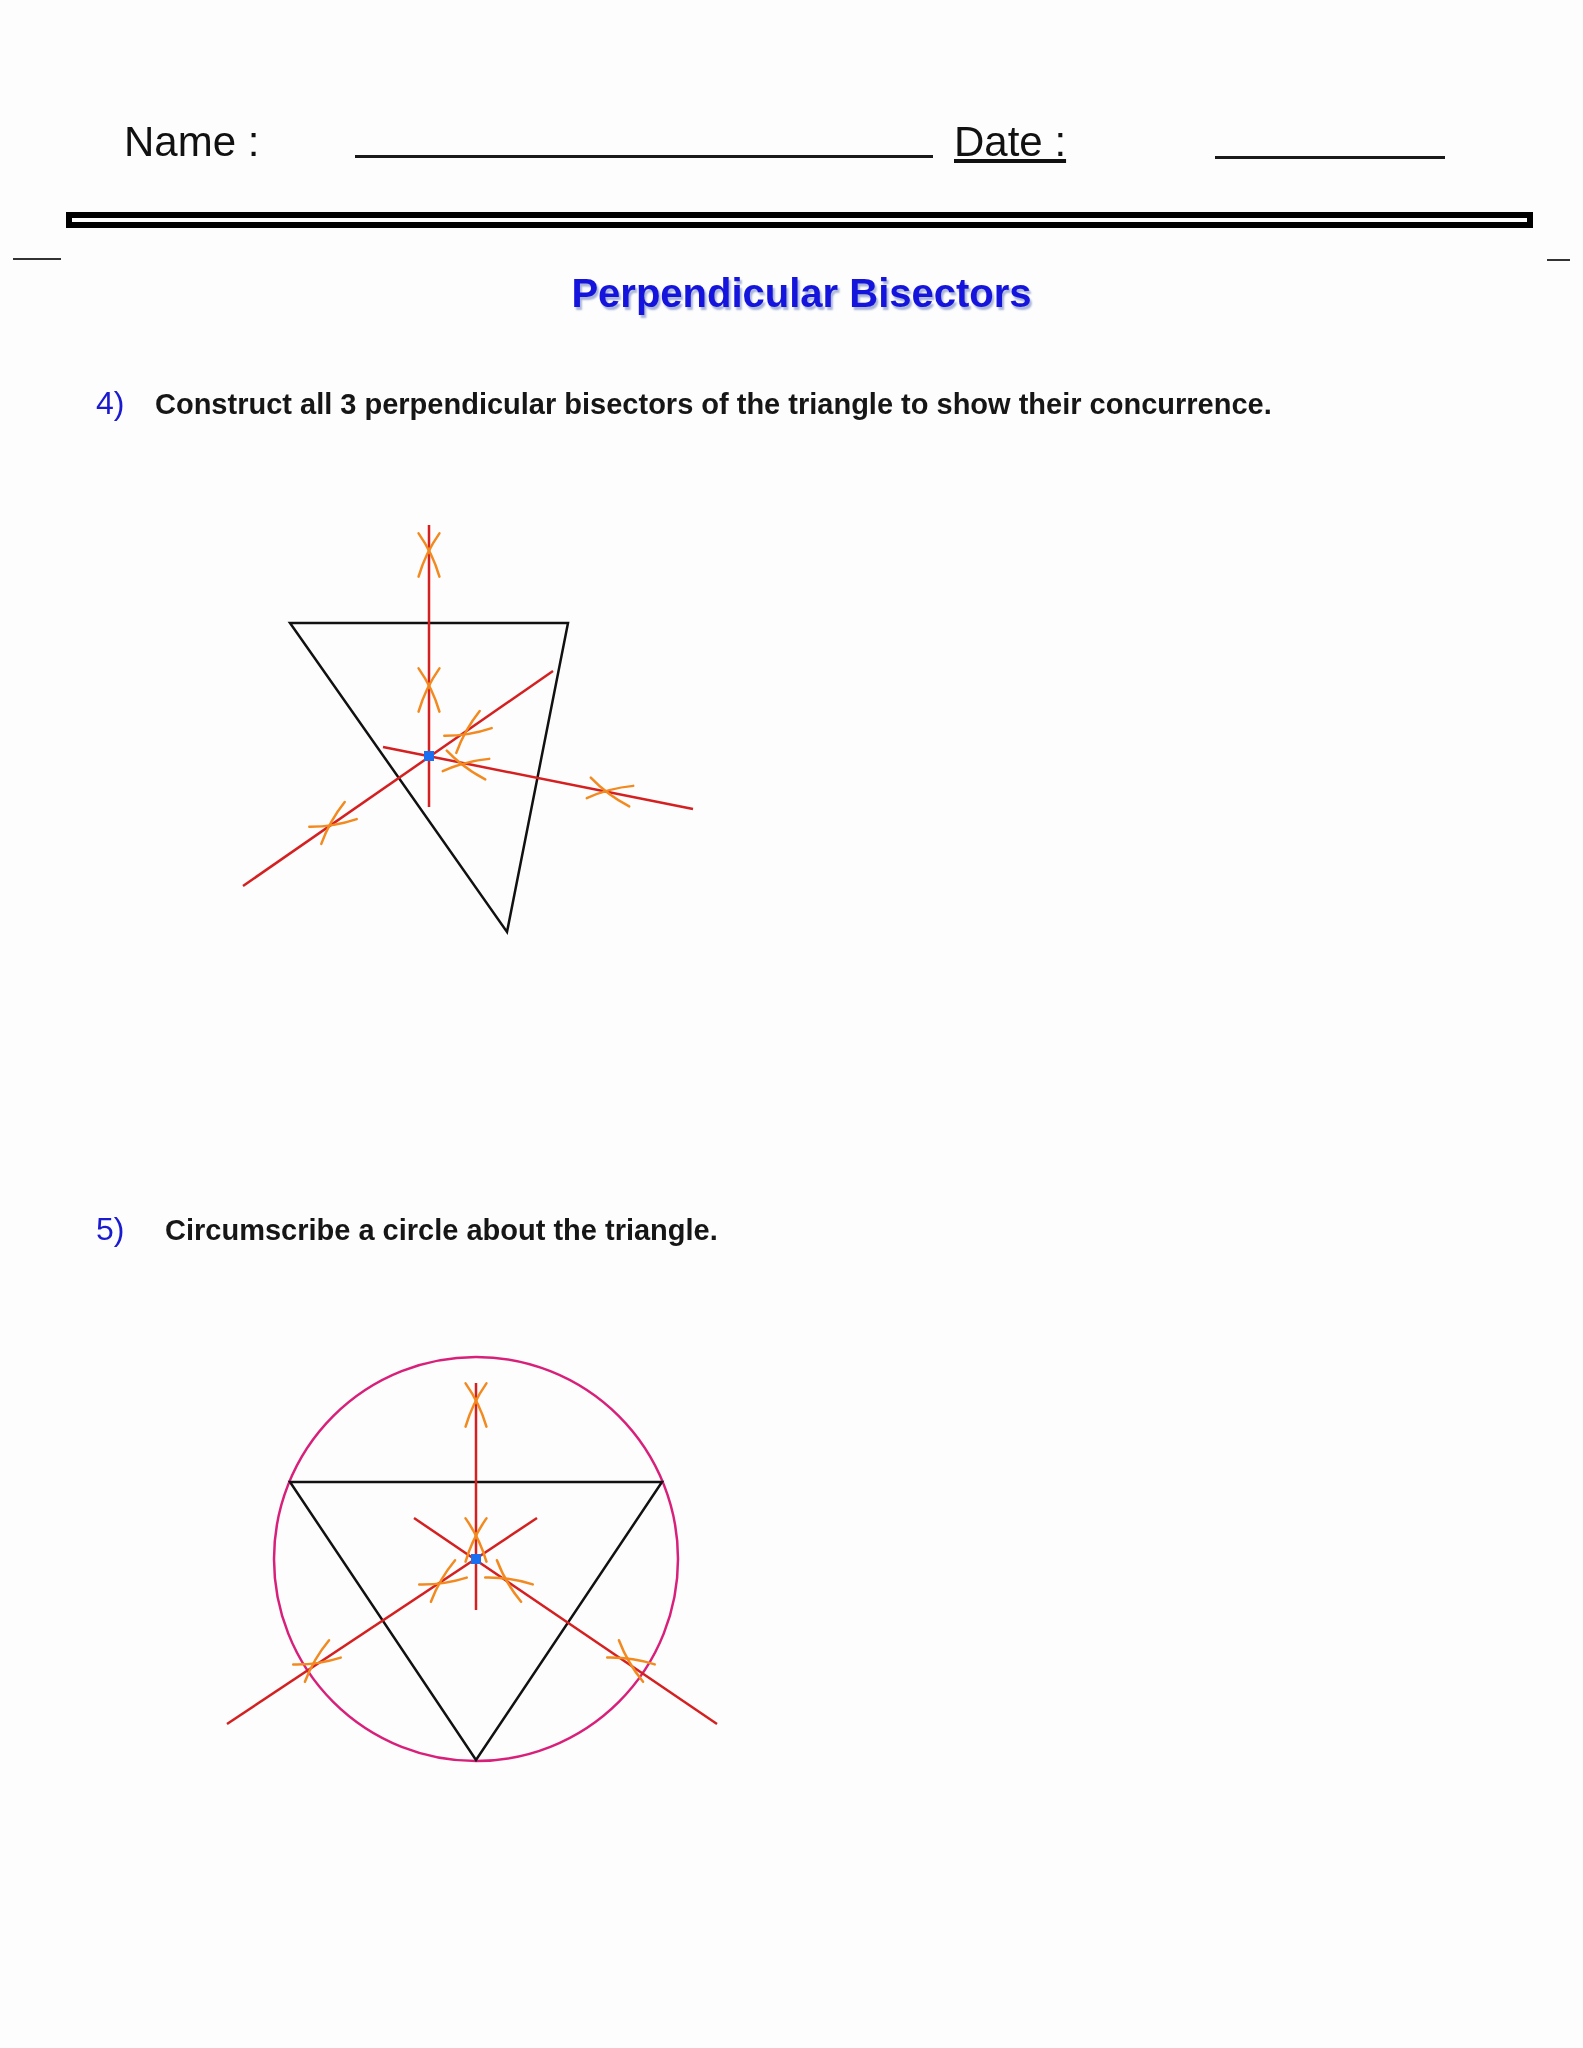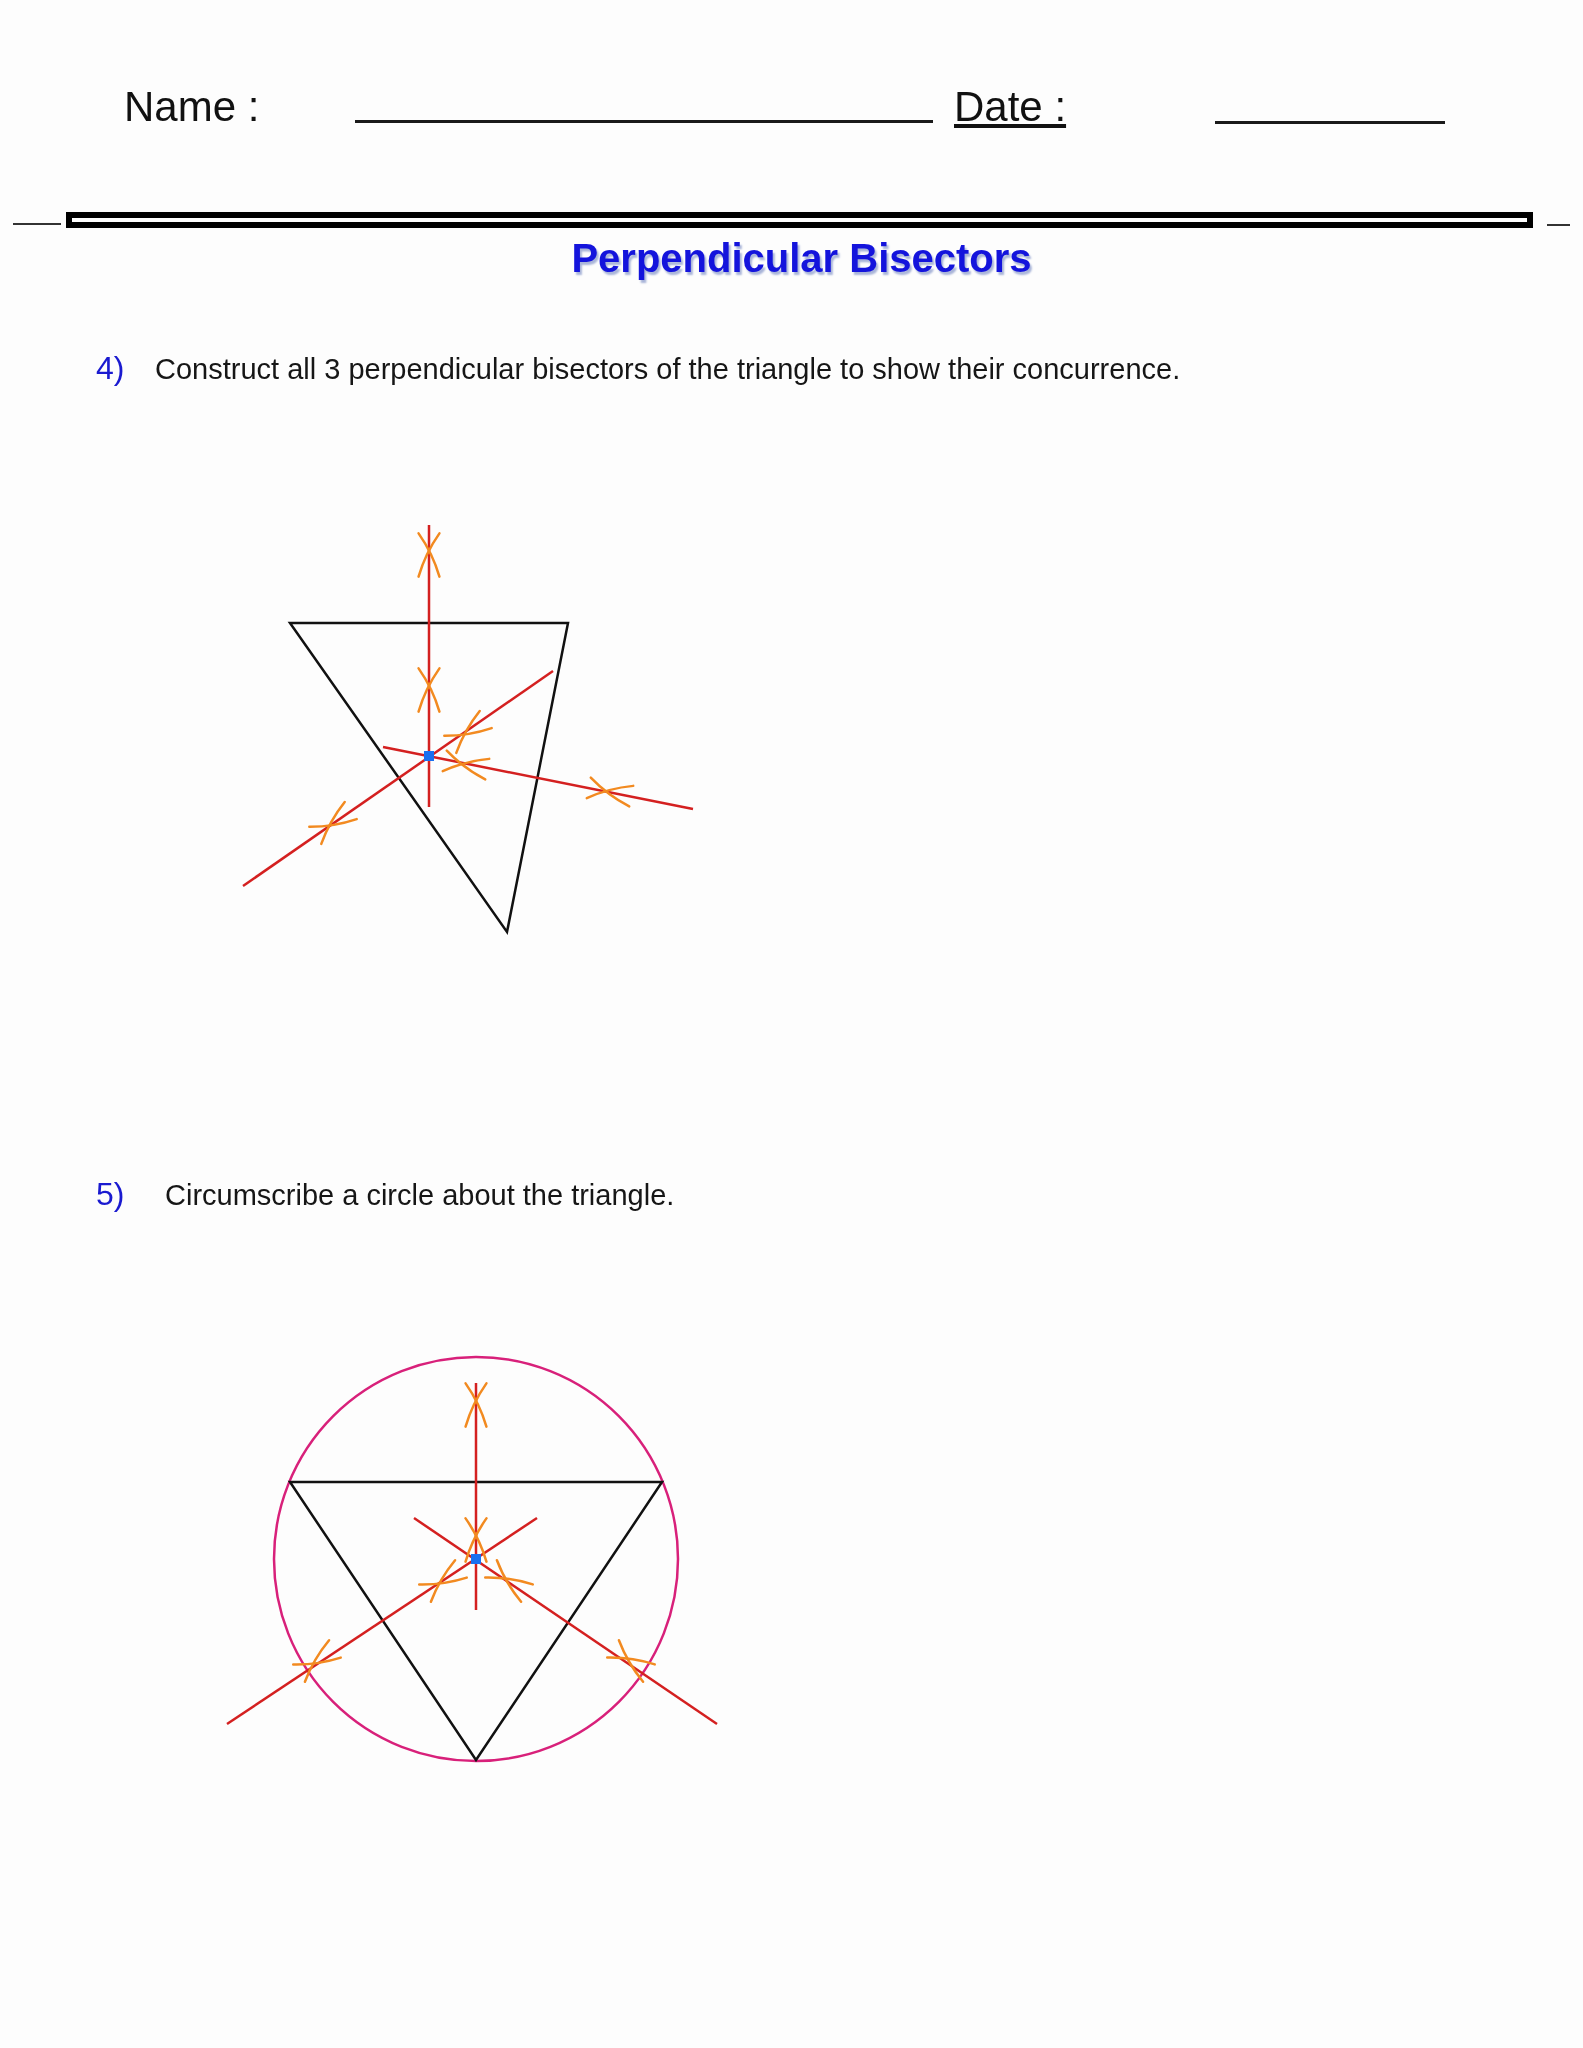--- a/index.html
+++ b/index.html
@@ -1,28 +1,28 @@
 <!DOCTYPE html>
 <html><head>
 <meta charset="utf-8">
 <style>
   html, body { margin: 0; padding: 0; background: #fdfdfd; }
   body { width: 1583px; height: 2048px; position: relative; overflow: hidden;
          font-family: "Liberation Sans", sans-serif; color: #111; }
-  .abs { position: absolute; }
+  .abs { position: absolute; margin-top: 35px; }
   .hdr-label { font-size: 42px; color: #111; white-space: nowrap; line-height: 1; }
   .hdr-line { height: 3px; background: #1a1a1a; }
   .rule-outer { position: absolute; left: 66px; top: 212px; width: 1467px; height: 16px;
                 background: #000; box-sizing: border-box; }
   .rule-inner { position: absolute; left: 6px; right: 6px; top: 6px; height: 4px; background: #fff; }
   .tick { height: 2px; background: #333; }
   .title { font-size: 40px; font-weight: bold; color: #1414dc;
            text-shadow: 2px 3px 2px #a8b4d8; white-space: nowrap; line-height: 1; }
   .qnum { font-size: 32px; color: #1a1ad0; line-height: 1; }
-  .qtext { font-size: 29px; font-weight: normal; color: #161616; line-height: 1; white-space: nowrap; }
+  .qtext { font-size: 29px; font-weight: bold; color: #161616; line-height: 1; white-space: nowrap; }
   svg.fig { position: absolute; left: 0; top: 0; }
 </style>
 </head>
 <body>
 
 <div class="abs hdr-label" style="left:124px; top:86px;">Name :</div>
 <div class="abs hdr-line" style="left:355px; top:120px; width:578px;"></div>
 <div class="abs hdr-label" style="left:954px; top:86px;text-decoration:underline;">Date :</div>
 <div class="abs hdr-line" style="left:1215px; top:121px; width:230px;"></div>
 

